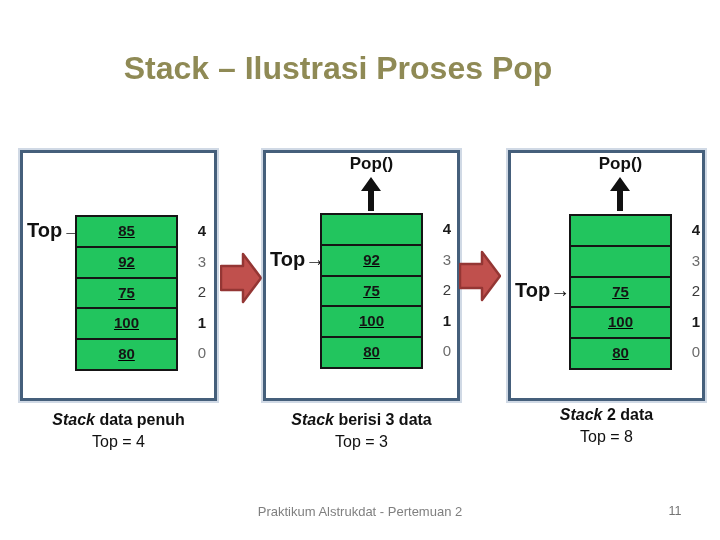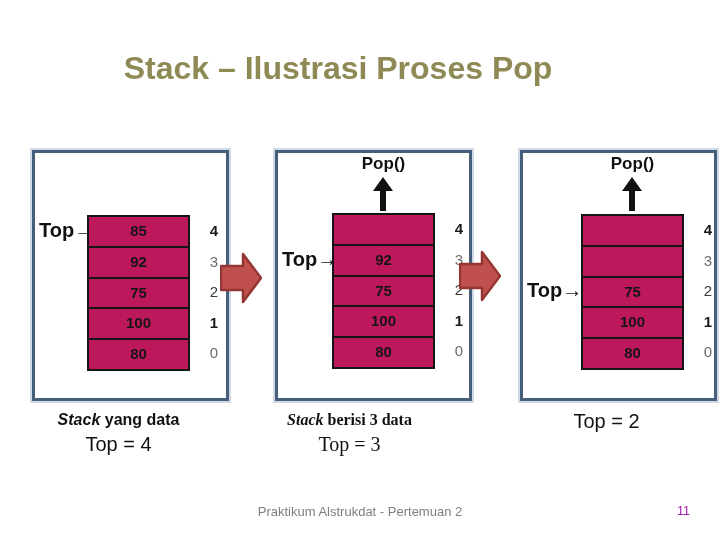--- a/index.html
+++ b/index.html
@@ -8,56 +8,55 @@
     font-family:"Liberation Sans","DejaVu Sans",sans-serif;overflow:hidden;
   }
   .title{
     position:absolute;top:50px;left:-22px;width:720px;text-align:center;
     font-size:32px;font-weight:bold;color:#8F8A55;letter-spacing:0px;
   }
   .panel{
     position:absolute;top:150px;width:197px;height:251px;
     border:3px solid #455F7B;background:#ffffff;box-sizing:border-box;
     box-shadow:0 0 0 2px rgba(137,161,190,0.40);
-    margin-left:12px;
   }
   .pop-label{
     position:absolute;top:1px;width:103px;text-align:center;
     font-size:17px;font-weight:bold;color:#111111;
   }
   .up-arrow{position:absolute;width:26px;height:34px;top:24px;}
   .top-label{
     position:absolute;left:4px;width:52px;height:30px;line-height:30px;
     font-size:20px;font-weight:bold;color:#111111;white-space:nowrap;
   }
   .stack-table{
-    position:absolute;width:99px;border:2px solid #151515;background:#be185d;
+    position:absolute;width:99px;border:2px solid #151515;background:#22c55e;text-decoration:underline;
   }
   .cell{
     height:28.8px;line-height:28.8px;text-align:center;
     font-size:15px;font-weight:bold;color:#151515;border-bottom:2px solid #151515;
   }
   .cell:last-child{border-bottom:none;}
   .indices{position:absolute;width:22px;text-align:center;}
   .idx{height:30.6px;line-height:30.6px;font-size:15px;}
   .idx-strong{font-weight:bold;color:#1a1a1a;}
   .idx-dark{font-weight:normal;color:#3a3a3a;}
   .idx-gray{font-weight:normal;color:#6b6b6b;}
   .proc-arrow{position:absolute;width:42px;height:52px;}
   .caption{position:absolute;width:197px;text-align:center;color:#111111;}
   .caption .cap-line1{font-size:16px;font-weight:bold;}
   .caption .cap-line1 .it{font-style:italic;text-align:right;}
-  .caption .cap-line2{font-size:20px;font-weight:normal;margin-top:4px;}
+  .caption .cap-line2{font-size:16px;font-weight:normal;margin-top:4px;}
   .footer-text{
     position:absolute;top:504px;left:0;width:720px;text-align:center;
     font-size:13px;color:#7f7f7f;
   }
   .page-number{
-    position:absolute;top:504px;left:660px;width:30px;text-align:right;
-    font-size:12.5px;color:#a21caf;
+    position:absolute;top:504px;left:660px;width:30px;text-align:center;
+    font-size:12.5px;color:#737373;
   }
 </style>
 </head>
 <body>
 
 <div class="title">Stack – Ilustrasi Proses Pop</div>
 
 <div class="panel" style="left:20px;">
   <div class="top-label" style="top:62px;">Top→</div>
   <div class="stack-table" style="left:52px;top:62px;">
@@ -122,27 +121,28 @@
   <div class="indices" style="left:174px;top:62px;">
     <div class="idx idx-strong">4</div>
     <div class="idx idx-gray">3</div>
     <div class="idx idx-dark">2</div>
     <div class="idx idx-strong">1</div>
     <div class="idx idx-gray">0</div>
   </div>
 </div>
 
 <div class="caption" style="left:20px;top:411px;">
-  <div class="cap-line1"><span class="it">Stack</span><span> yang data</span></div>
+  <div class="cap-line1"><span class="it">Stack</span><span> data penuh</span></div>
   <div class="cap-line2">Top = 4</div>
 </div>
 
-<div class="caption" style="left:251px;top:411px;font-family:Liberation Serif, serif;">
+<div class="caption" style="left:263px;top:411px;">
   <div class="cap-line1"><span class="it">Stack</span><span> berisi 3 data</span></div>
   <div class="cap-line2">Top = 3</div>
 </div>
 
 <div class="caption" style="left:508px;top:406px;">
-  <div class="cap-line2">Top = 2</div>
+  <div class="cap-line1"><span class="it">Stack</span><span> 2 data</span></div>
+  <div class="cap-line2">Top = 8</div>
 </div>
 
 <div class="footer-text">Praktikum Alstrukdat - Pertemuan 2</div>
 <div class="page-number">11</div>
 
 </body></html>

